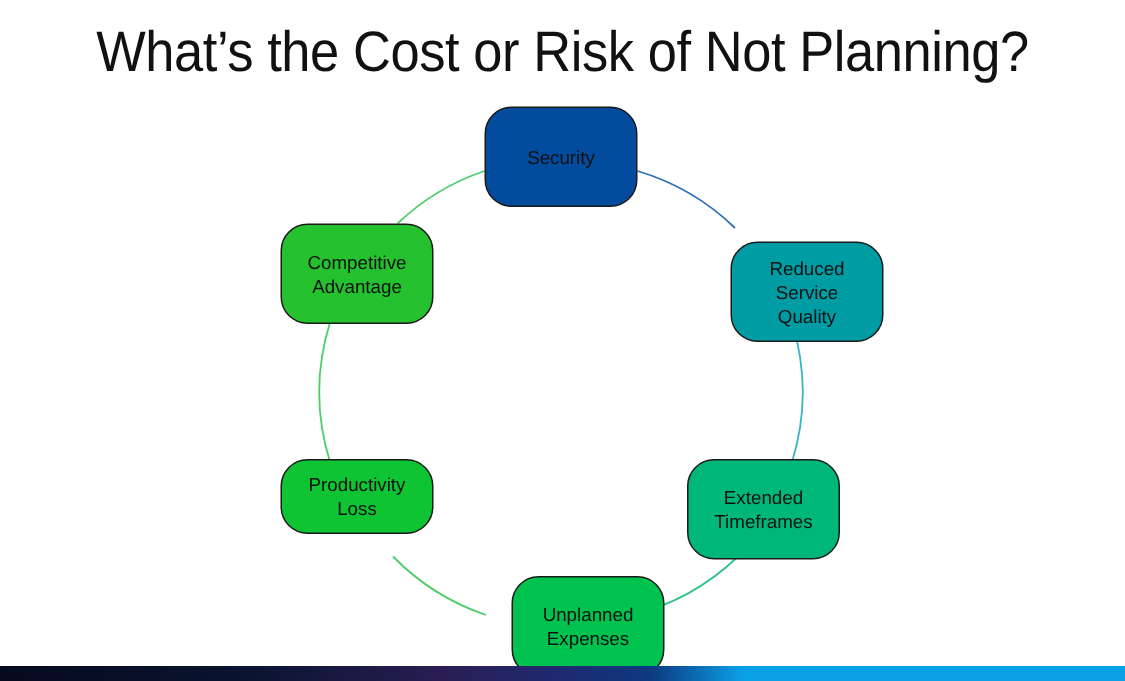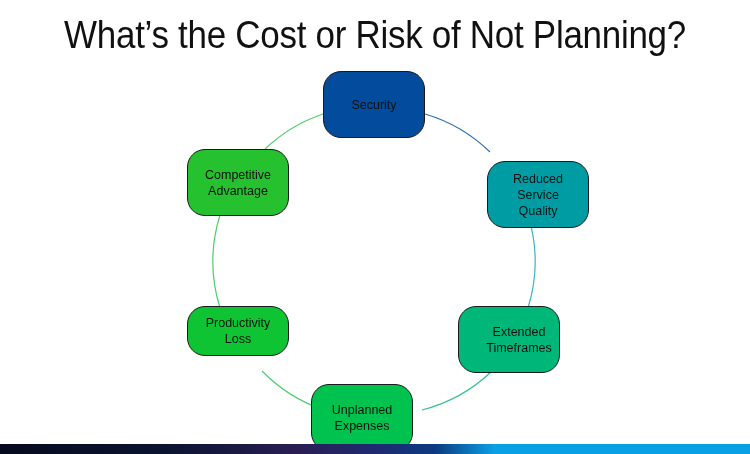--- a/index.html
+++ b/index.html
@@ -22,24 +22,24 @@
   <path d="M220,308 A157,157 0 0 1 220,215" fill="none" stroke="#4ccf6a" stroke-width="1.2"></path>
   <path d="M265,149 A157,157 0 0 1 323,114" fill="none" stroke="#4ccf6a" stroke-width="1.2"></path>
 </svg>
 
 <div class="node" style="left:323px;top:71px;height:67px;background:#034b9c;">
   <span>Security</span>
 </div>
 <div class="node" style="left:459px;top:161px;height:67px;background:#009ca4;margin-left:28px;">
   <span style="width:70px;">Reduced Service Quality</span>
 </div>
-<div class="node" style="left:458px;top:306px;height:67px;background:#00b77a;justify-content:flex-end;">
+<div class="node" style="left:458px;top:306px;height:67px;background:#00b77a;">
   <span style="width:80px;">Extended Timeframes</span>
 </div>
-<div class="node" style="left:311px;top:384px;height:67px;background:#00c24f;">
+<div class="node" style="left:341px;top:384px;height:67px;background:#00c24f;">
   <span style="width:74px;">Unplanned Expenses</span>
 </div>
 <div class="node" style="left:187px;top:306px;height:50px;background:#0ec433;">
   <span style="width:80px;">Productivity Loss</span>
 </div>
 <div class="node" style="left:187px;top:149px;height:67px;background:#25c12f;">
   <span style="width:80px;">Competitive Advantage</span>
 </div>
 
 <div class="banner"></div>

